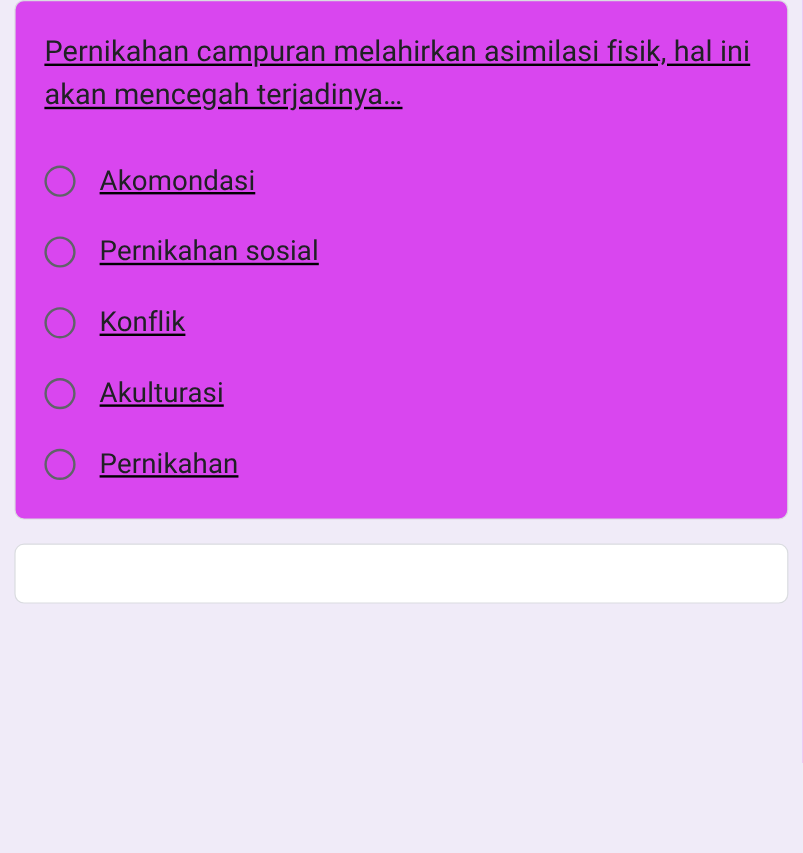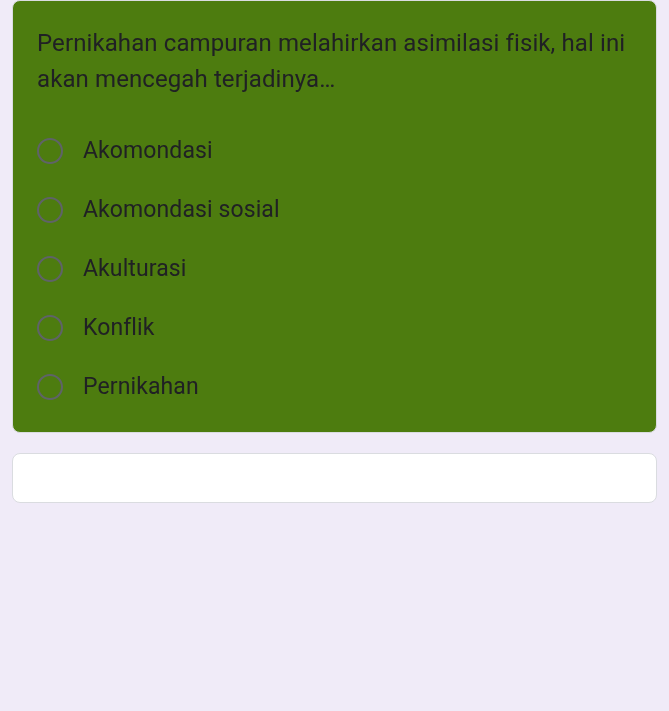--- a/index.html
+++ b/index.html
@@ -9,25 +9,26 @@
     }
     body {
       font-family: 'Roboto', Arial, sans-serif;
       background-color: #f0ebf8;
       padding: 0;
       width: 669px;
       height: 711px;
       overflow: hidden;
     }
     .card {
-      background-color: #4d7c0f;
+      background-color: #d946ef;
       border: 1px solid #dadce0;
       border-radius: 8px;
       margin: 0 12px 20px 12px;
       padding: 24px 24px 32px 24px;
+      text-decoration: underline;
     }
     .card-bottom {
       background-color: #ffffff;
       border: 1px solid #dadce0;
       border-radius: 8px;
       margin: 0 12px 0 12px;
       padding: 24px;
       min-height: 30px;
     }
     .question-text {
@@ -68,29 +69,29 @@
 
 <div class="card">
   <div class="question-text">Pernikahan campuran melahirkan asimilasi fisik, hal ini akan mencegah terjadinya…</div>
   <div class="options-container">
     <div class="option-row">
       <div class="radio-circle"></div>
       <div class="option-label">Akomondasi</div>
     </div>
     <div class="option-row">
       <div class="radio-circle"></div>
-      <div class="option-label">Akomondasi sosial</div>
+      <div class="option-label">Pernikahan sosial</div>
+    </div>
+    <div class="option-row">
+      <div class="radio-circle"></div>
+      <div class="option-label">Konflik</div>
     </div>
     <div class="option-row">
       <div class="radio-circle"></div>
       <div class="option-label">Akulturasi</div>
-    </div>
-    <div class="option-row">
-      <div class="radio-circle"></div>
-      <div class="option-label">Konflik</div>
     </div>
     <div class="option-row">
       <div class="radio-circle"></div>
       <div class="option-label">Pernikahan</div>
     </div>
   </div>
 </div>
 
 <div class="card-bottom"></div>
 

